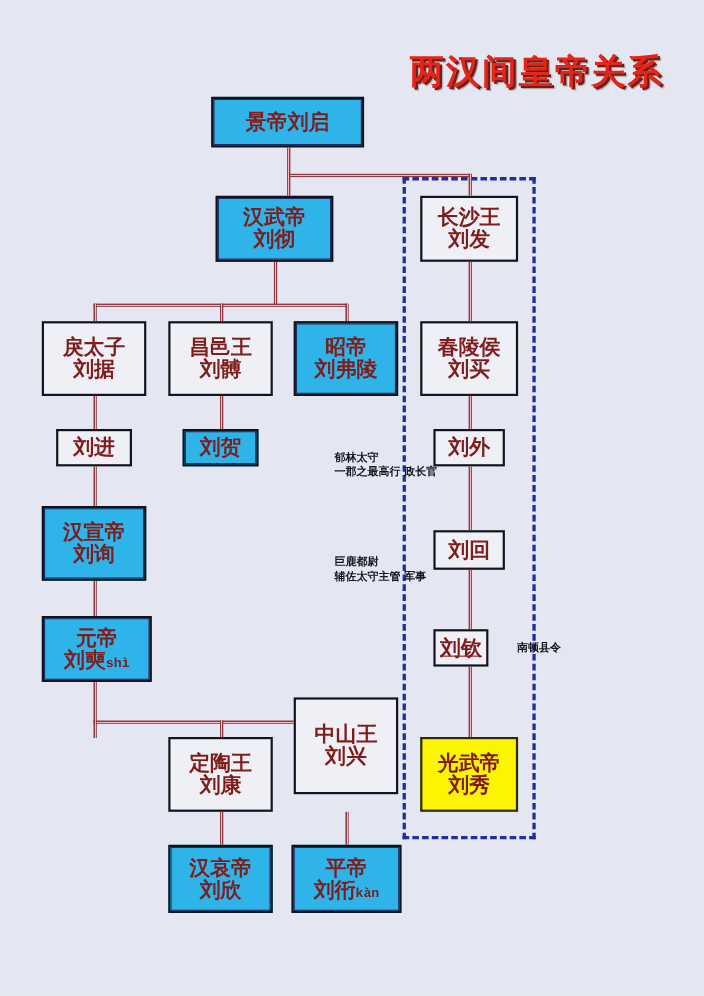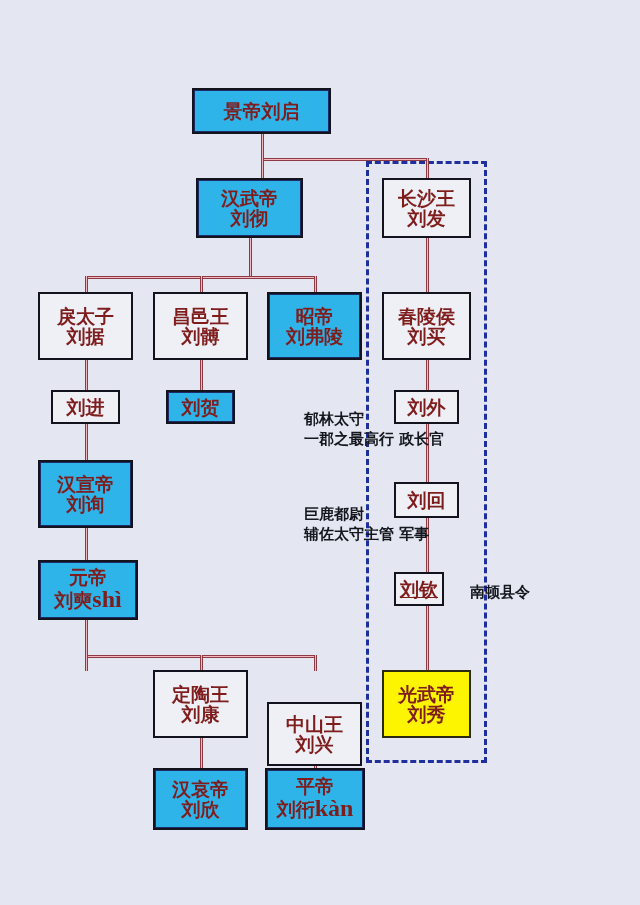--- a/index.html
+++ b/index.html
@@ -72,45 +72,46 @@
     font-family: "DejaVu Sans", "Liberation Sans", sans-serif;
     font-weight: bold;
     font-size: 19px;
     line-height: 1.06;
     color: #7f1d1d;
     letter-spacing: 0px;
     z-index: 3;
   }
   .node .ln2 { display: block; }
   .node .py {
-    font-family: Liberation Serif, serif;
-    font-weight: bold;
-    font-size: 24px;
+    font-family: Liberation Mono, monospace;
+    font-weight: bold;
+    font-size: 12px;
   }
   .node.blue  { background: #2fb4e9; box-shadow: inset 0 0 0 1px #1d2b66; }
   .node.white { background: #eef0f6; }
   .node.yellow{ background: #fdf500; border-color: #2a2a10; }
 
   
   .note {
     position: absolute;
     font-family: "DejaVu Sans", "Liberation Sans", sans-serif;
-    font-size: 15px;
+    font-size: 10px;
     font-weight: bold;
     color: #15171f;
     line-height: 1.32;
     white-space: pre-line;
     z-index: 2;
   }
 </style>
 </head>
 <body>
 
 <div id="canvas">
 
+  <div id="title">两汉间皇帝关系</div>
 
   <div id="dashed-region"></div>
 
   <div class="ln v" style="left:261px; top:134px; height:26px;"></div>
 
   <div class="ln h" style="left:261px; top:158px; width:168px;"></div>
   <div class="ln v" style="left:261px; top:158px; height:20px;"></div>
   <div class="ln v" style="left:426px; top:158px; height:20px;"></div>
 
   <div class="ln v" style="left:249px; top:238px; height:40px;"></div>
@@ -205,21 +206,21 @@
   <div class="node white" style="left:394px; top:572px; width:50px; height:34px;text-decoration:underline;">
     <span>刘钦</span>
   </div>
 
 
   <div class="node white" style="left:153px; top:670px; width:95px; height:68px;">
     <span>定陶王</span>
     <span class="ln2">刘康</span>
   </div>
 
-  <div class="node white" style="left:267px; top:702px; width:95px; height:64px;">
+  <div class="node white" style="left:267px; top:634px; width:95px; height:88px;">
     <span>中山王</span>
     <span class="ln2">刘兴</span>
   </div>
 
   <div class="node yellow" style="left:382px; top:670px; width:89px; height:68px;">
     <span>光武帝</span>
     <span class="ln2">刘秀</span>
   </div>
 
   <div class="node blue" style="left:153px; top:768px; width:95px; height:62px;">

